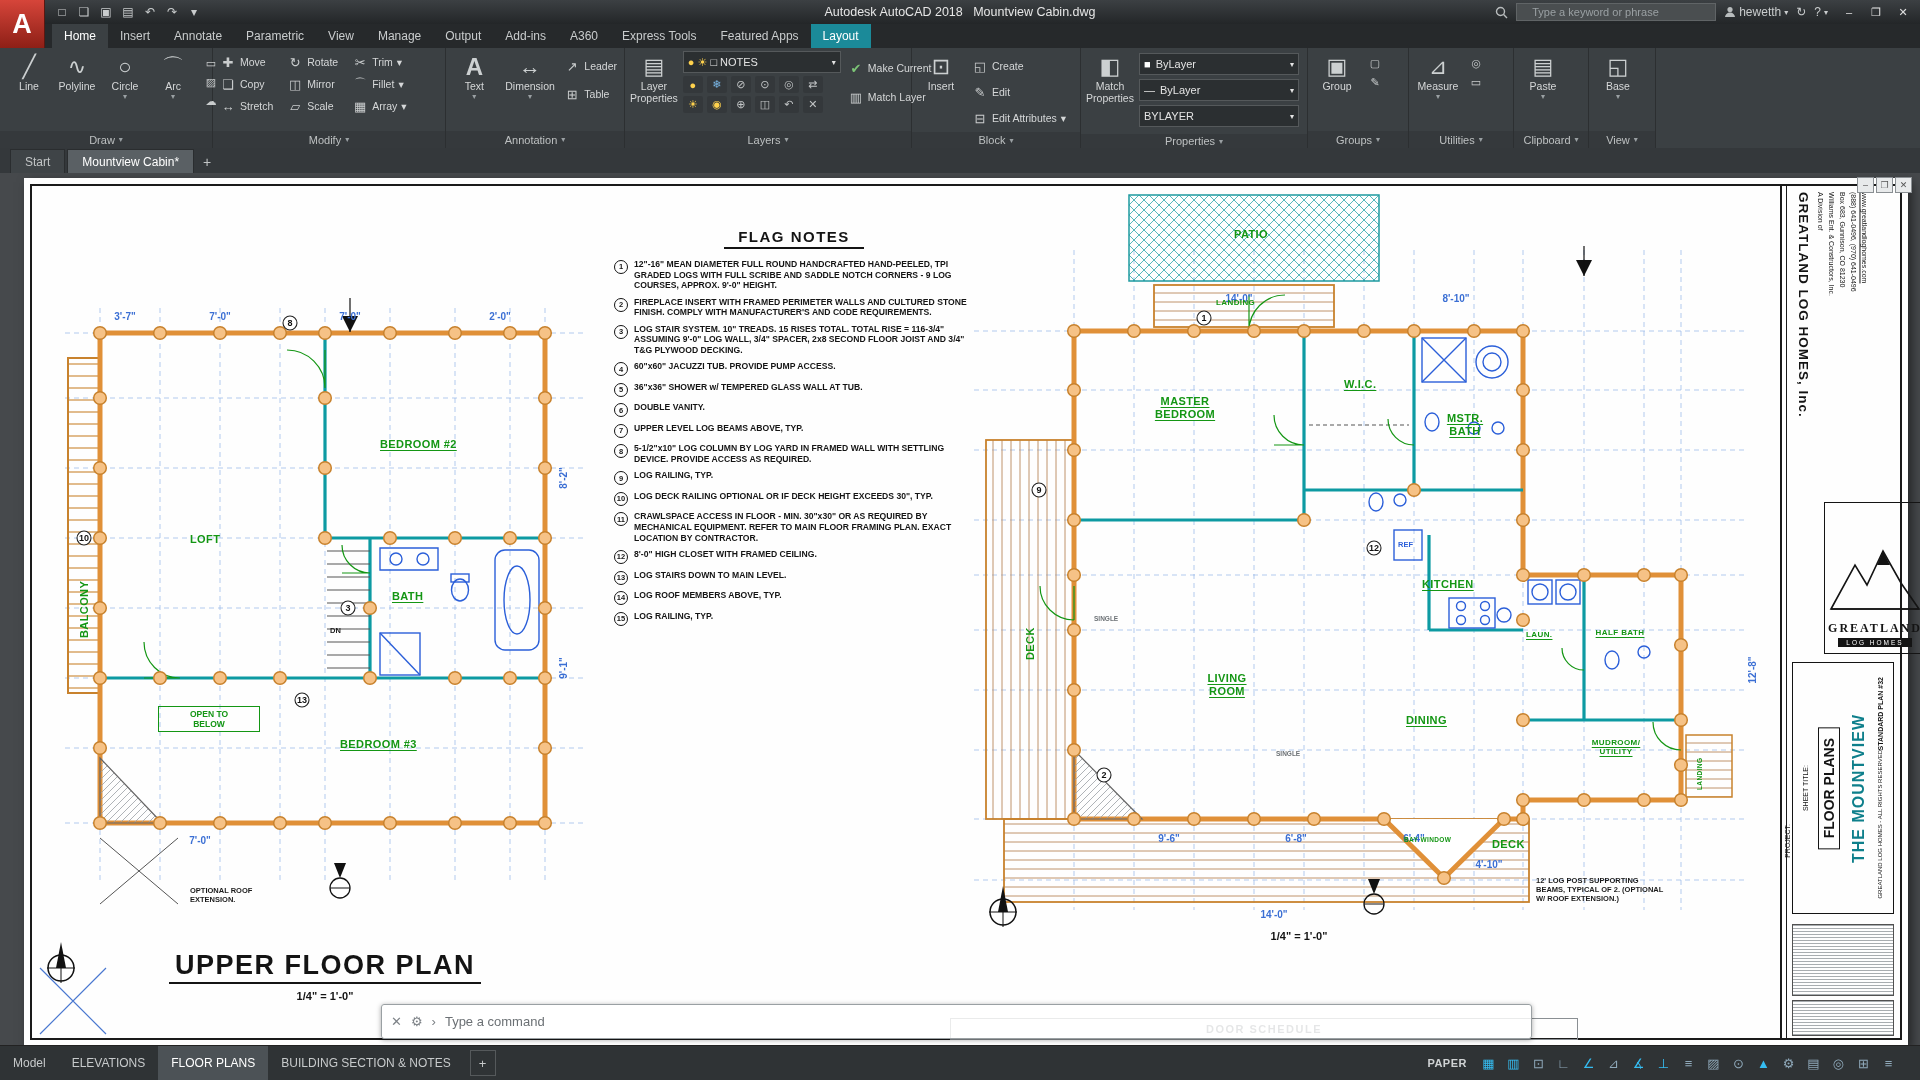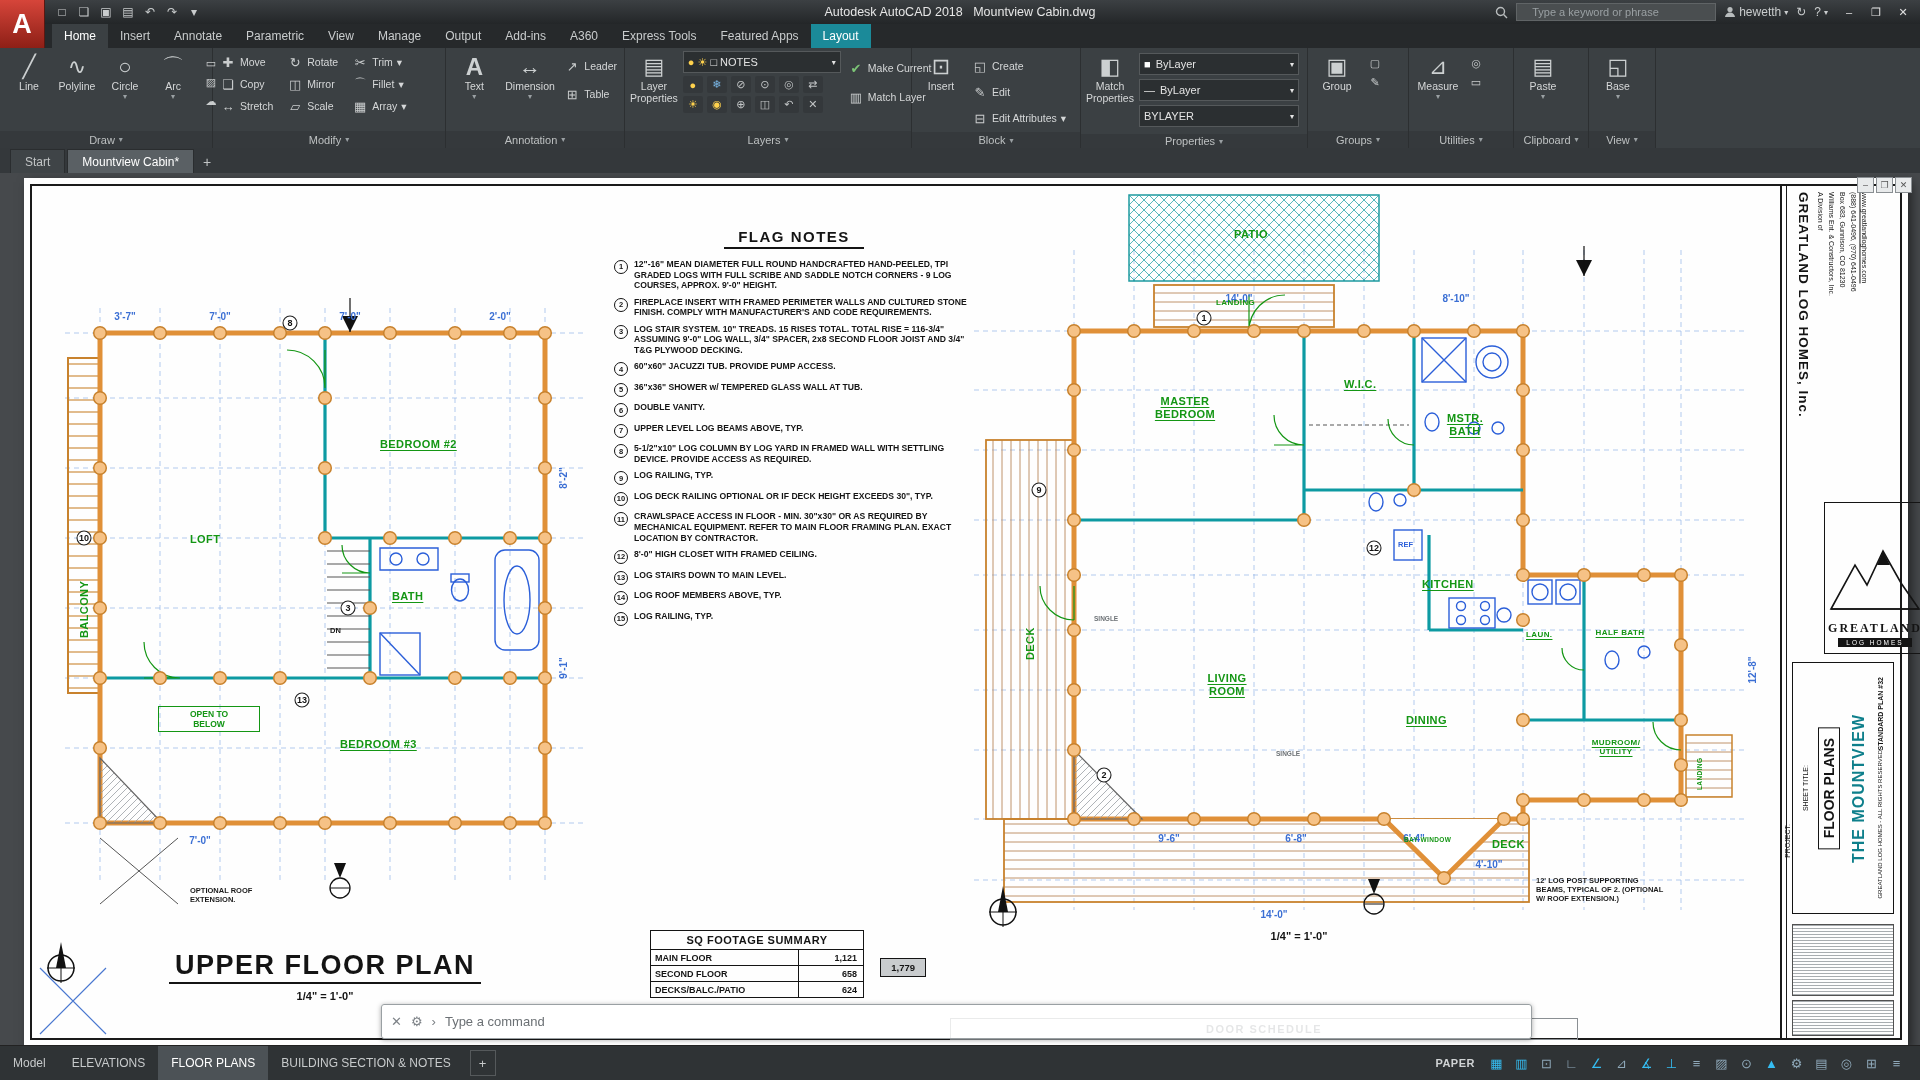--- a/index.html
+++ b/index.html
@@ -97,21 +97,21 @@
   .fineprint{position:absolute;left:10px;top:740px;width:100px;height:70px;border:1px solid #333;background:repeating-linear-gradient(#9aa0a3 0 1px,transparent 1px 3px);opacity:.85;}
   .fp2{top:816px;height:34px;}
   
   #cmd{position:absolute;left:381px;top:831px;width:1131px;height:33px;background:rgba(255,255,255,.82);border:1px solid #9aa0a3;border-radius:3px;box-shadow:0 1px 5px rgba(0,0,0,.35);display:flex;align-items:center;gap:9px;padding:0 9px;font-size:13px;color:#6b7074;z-index:20;}
   #cmd .cic{color:#7d8287;font-size:13px;}
   
   #bottombar{position:absolute;bottom:0;left:0;right:0;height:34px;background:#2f3335;display:flex;align-items:center;color:#c7cacb;font-size:12px;z-index:30;border-top:1px solid #222;}
   .ltab{height:100%;display:flex;align-items:center;padding:0 13px;white-space:nowrap;}
   .ltab.active{background:#4c5256;color:#fff;}
   .lplus{width:24px;height:24px;display:flex;align-items:center;justify-content:center;border:1px solid #55595b;margin-left:6px;font-size:13px;}
-  #stat{margin-left:auto;display:flex;align-items:center;gap:2px;padding-right:12px;}
+  #stat{margin-left:auto;display:flex;align-items:center;gap:2px;padding-right:20px;}
   #paperlbl{font-size:11px;letter-spacing:.5px;margin-right:8px;color:#d0d3d4;font-weight:bold;}
   .sic{width:23px;height:22px;display:flex;align-items:center;justify-content:center;font-size:13px;color:#8fa9ba;border-radius:2px;}
   .sic.on{color:#35bdf2;}
   
   .grid{stroke:#8fb3e8;stroke-width:.8;stroke-dasharray:5 4;fill:none;opacity:.85;}
   .wallO{stroke:#e09038;stroke-width:5;fill:none;}
   .wallT{stroke:#0d9aa2;stroke-width:3.2;fill:none;}
   .fix{stroke:#2b5fd9;stroke-width:1.4;fill:none;}
   .door{stroke:#149614;stroke-width:1.2;fill:none;}
   .thin{stroke:#555;stroke-width:1;fill:none;}
@@ -719,41 +719,20 @@
             <span class="ftext">LOG ROOF MEMBERS ABOVE, TYP.</span>
           </div>
 
           <div class="fnote">
             <span class="fnum">15</span>
             <span class="ftext">LOG RAILING, TYP.</span>
           </div>
         </div>
     </div>
 
-    <div id="sqft">
-      <div class="hd">SQ FOOTAGE SUMMARY</div>
-      <div>
-
-          <div class="sqrow">
-            <span class="sql">MAIN FLOOR</span>
-            <span class="sqv">1,121</span>
-          </div>
-
-          <div class="sqrow">
-            <span class="sql">SECOND FLOOR</span>
-            <span class="sqv">658</span>
-          </div>
-
-          <div class="sqrow">
-            <span class="sql">DECKS/BALC./PATIO</span>
-            <span class="sqv">624</span>
-          </div>
-        </div>
-      <div id="sqtotal">1,779</div>
-    </div>
 
     <div id="doorsch">
         <span>DOOR SCHEDULE</span>
       </div>
 
     <div class="ab" style="left:920px;top:12px;width:830px;height:800px">
       <svg width="830" height="740" viewBox="0 0 830 740">
         <defs>
           <pattern id="boardsV" width="9" height="9" patternUnits="userSpaceOnUse">
               <path d="M4,0V9" stroke="#b9885a" stroke-width="0.9"></path>

